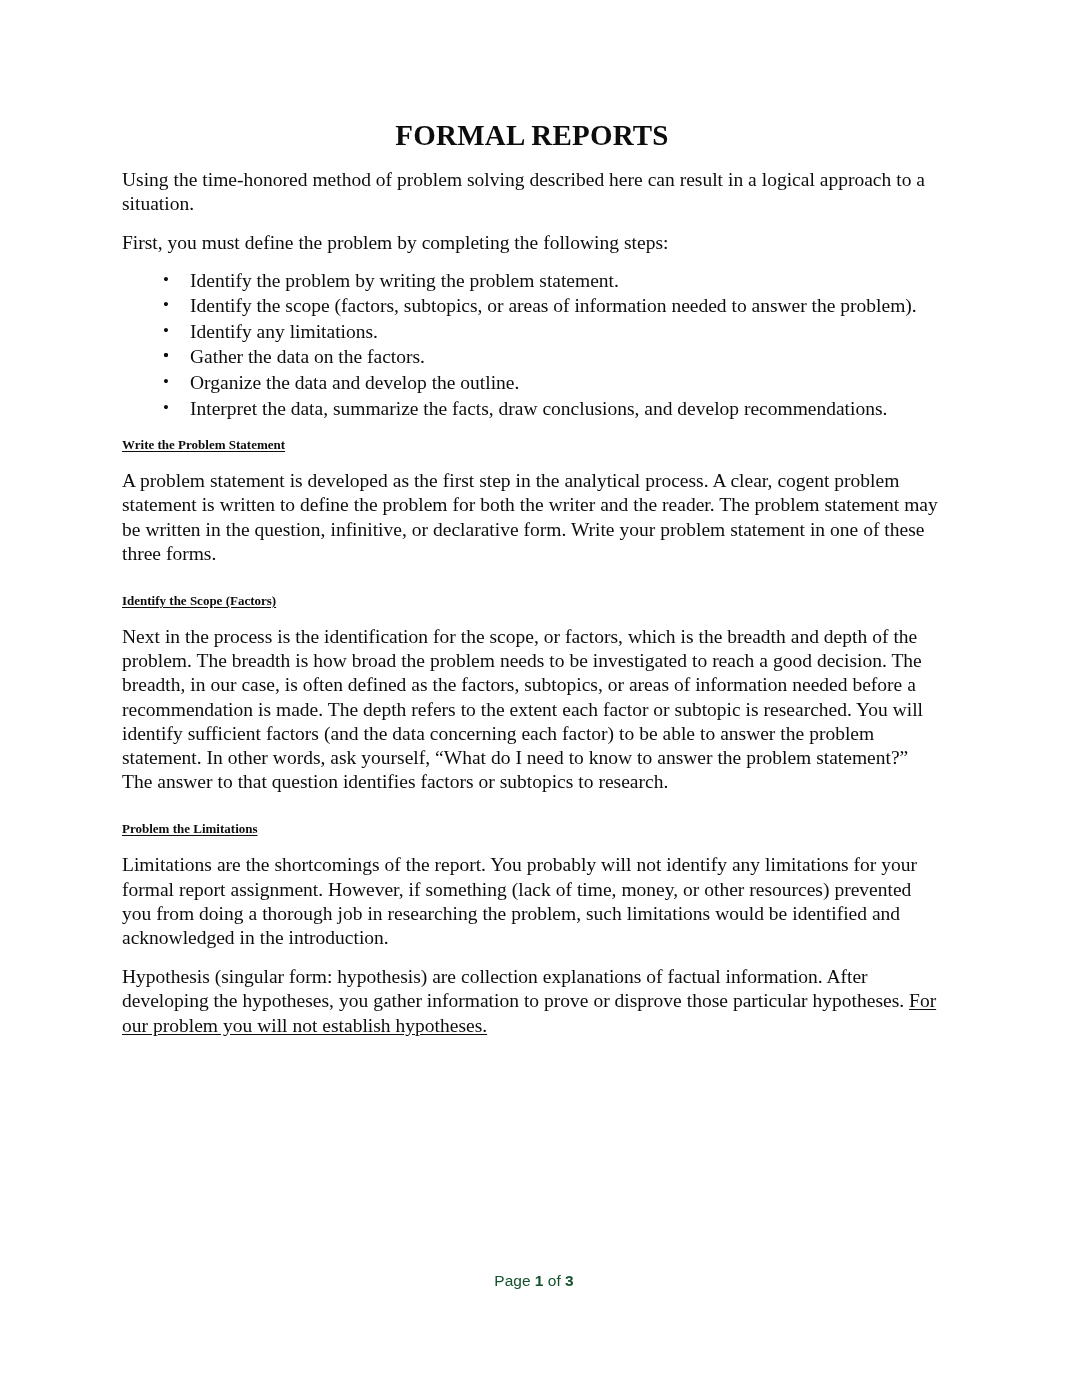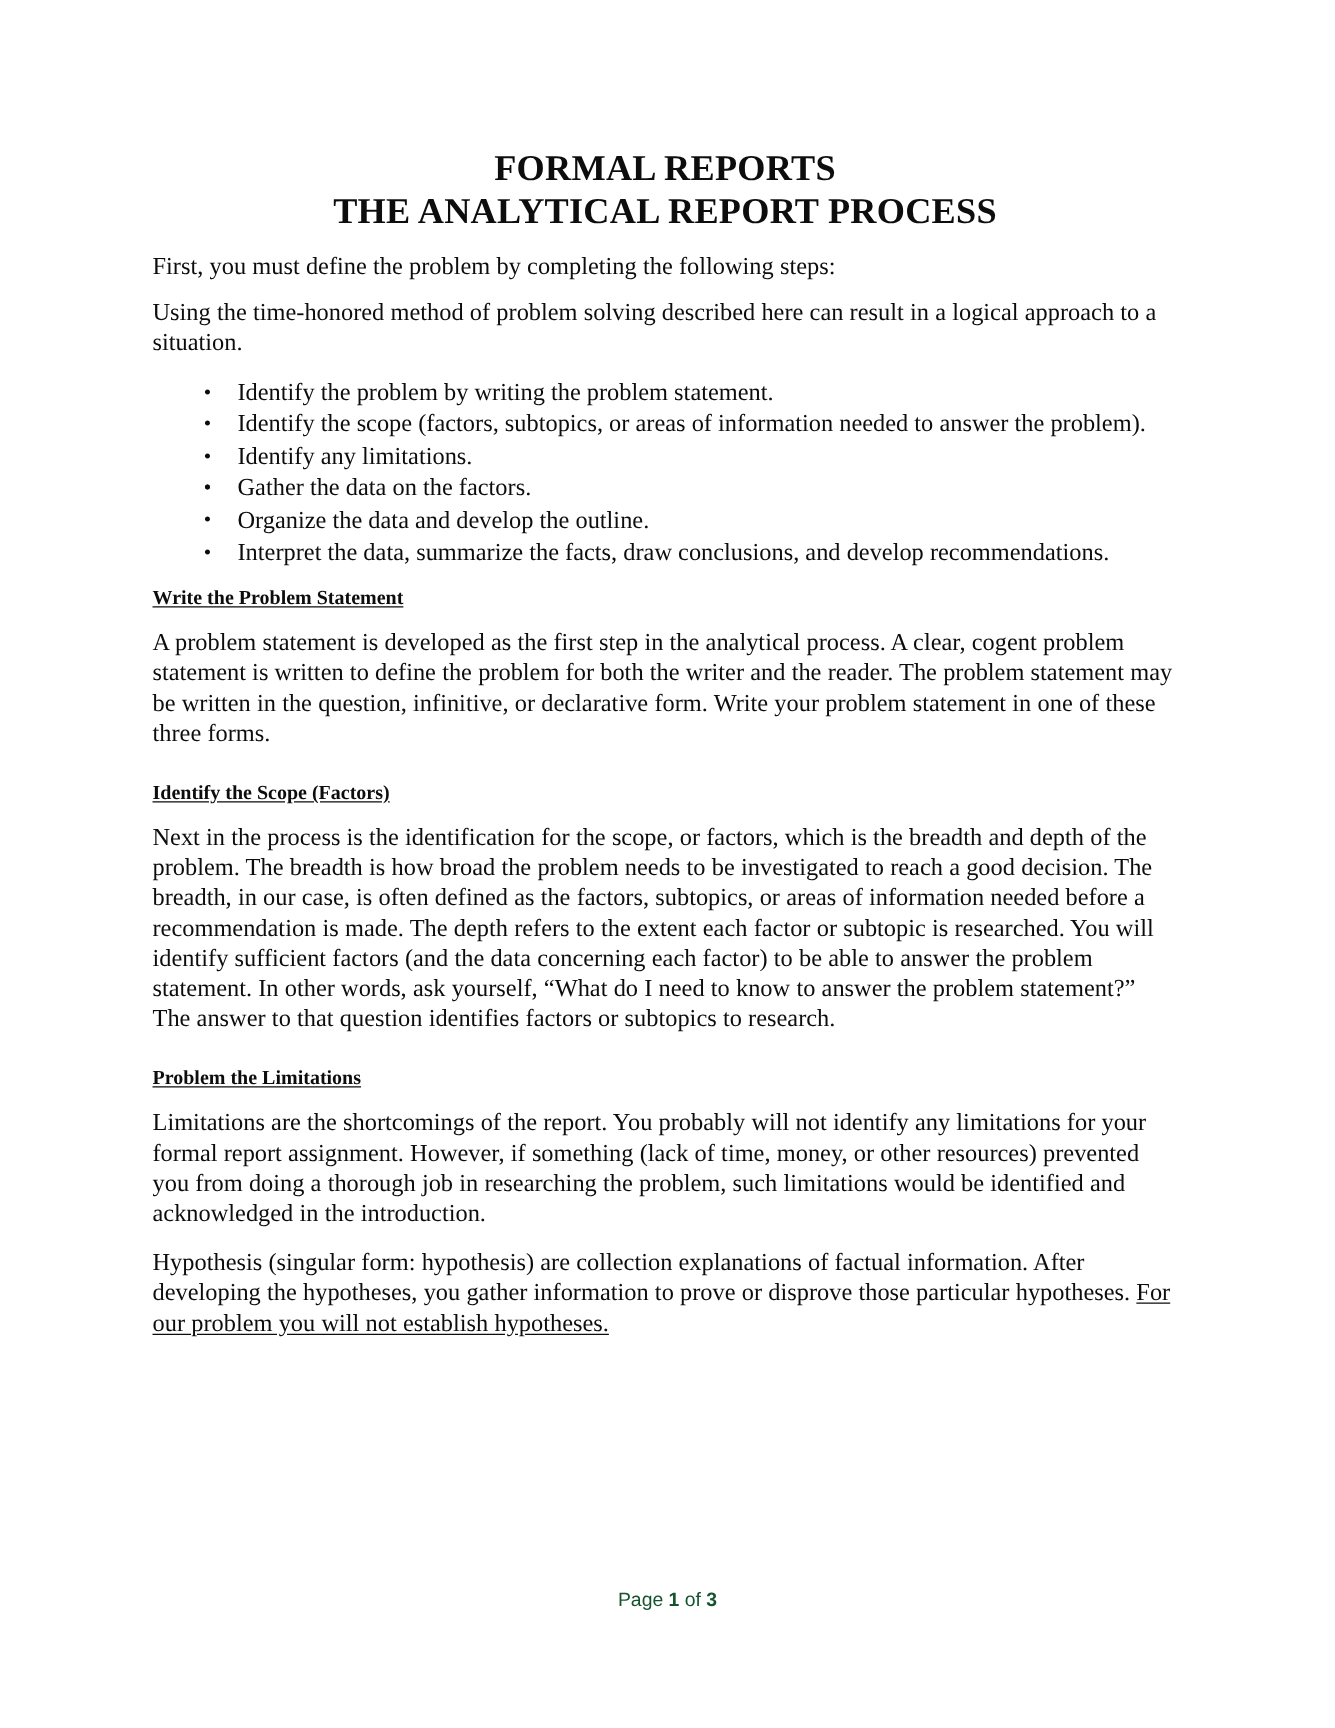--- a/index.html
+++ b/index.html
@@ -64,21 +64,21 @@
     margin: 0 0 1px 0;
   }
   ul.steps li .bullet {
     position: absolute;
     left: 41px;
     top: -1px;
     font-size: 17px;
     line-height: 24.6px;
   }
   h2.section-head {
-    font-size: 16px;
+    font-size: 13px;
     font-weight: bold;
     text-decoration: underline;
     text-underline-offset: 2px;
     margin: 8px 0 12px 0;
     line-height: 24px;
     display: inline-block;
   }
   .head-wrap { margin: 0; padding: 0; }
   .underlined { text-decoration: underline; text-underline-offset: 2px; }
   .footer {
@@ -95,28 +95,27 @@
 </style>
 </head>
 <body>
 
 <div class="page">
 
   <div class="content">
 
     <div class="doc-title">
       <span>FORMAL REPORTS</span>
-      <span class="line2">THE ANALYTICAL REPORT PROCESS</span>
     </div>
 
     <div class="intro-spacer"></div>
 
+    <p class="body-text">Using the time-honored method of problem solving described here can result in a logical approach to a situation.</p>
+
     <p class="body-text tight">First, you must define the problem by completing the following steps:</p>
-
-    <p class="body-text">Using the time-honored method of problem solving described here can result in a logical approach to a situation.</p>
 
     <ul class="steps">
       <li><span class="bullet">•</span><span>Identify the problem by writing the problem statement.</span></li>
       <li><span class="bullet">•</span><span>Identify the scope (factors, subtopics, or areas of information needed to answer the problem).</span></li>
       <li><span class="bullet">•</span><span>Identify any limitations.</span></li>
       <li><span class="bullet">•</span></li>
       <li><span class="bullet">•</span><span>Gather the data on the factors.</span></li>
       <li><span class="bullet">•</span><span>Organize the data and develop the outline.</span></li>
       <li><span class="bullet">•</span><span>Interpret the data, summarize the facts, draw conclusions, and develop recommendations.</span></li>
     </ul>

